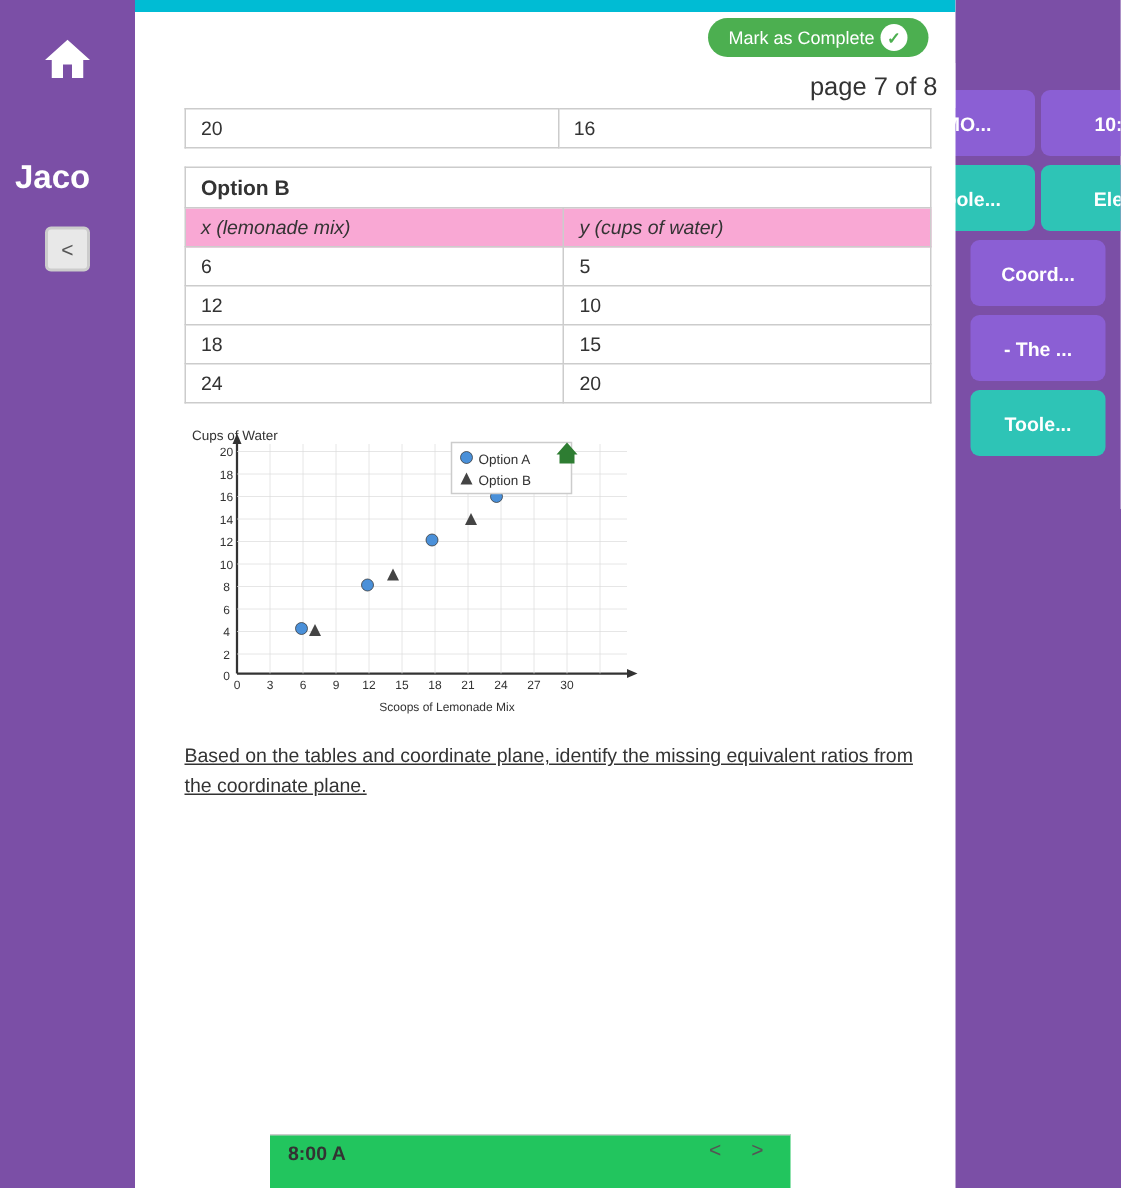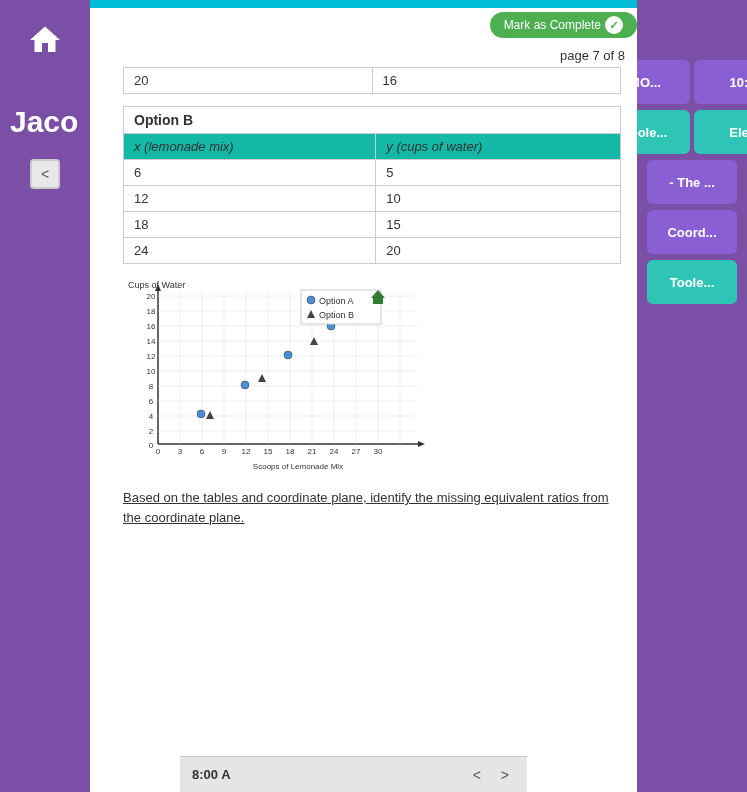--- a/index.html
+++ b/index.html
@@ -36,21 +36,21 @@
     }
 
     .home-icon-wrap svg {
       width: 36px;
       height: 36px;
       fill: white;
     }
 
     .jaco-label {
       color: white;
-      font-size: 30px;
+      font-size: 22px;
       font-weight: bold;
       margin-top: 40px;
       text-align: left;
       width: 70px;
     }
 
     .nav-back {
       width: 30px;
       height: 30px;
       border: 2px solid #ccc;
@@ -111,21 +111,21 @@
     
     .top-bar {
       height: 8px;
       background: #00bcd4;
       width: 100%;
     }
 
     .page-indicator {
       text-align: right;
       padding: 6px 12px 4px;
-      font-size: 13px;
+      font-size: 17px;
       color: #333;
       background: white;
     }
 
     .content-area {
       padding: 0 16px 16px;
       margin-left: 17px;
     }
 
     
@@ -143,21 +143,21 @@
     }
 
     .option-header {
       background: white;
       font-weight: bold;
       font-size: 14px;
       text-align: left;
     }
 
     .col-header {
-      background: #14b8a6;
+      background: #f9a8d4;
       font-style: italic;
     }
 
     
     .option-a-partial {
       margin-bottom: 12px;
     }
 
     
     .chart-container {
@@ -174,24 +174,24 @@
       text-decoration: underline;
     }
 
     
     .bottom-bar {
       position: absolute;
       bottom: 0;
       left: 90px;
       right: 110px;
       height: 36px;
-      background: #e5e5e5;
+      background: #22c55e;
       border-top: 1px solid #ccc;
       display: flex;
-      align-items: center;
+      align-items: flex-end;
       padding: 16px 12px;
       justify-content: space-between;
     }
 
     .bottom-time {
       font-size: 13px;
       color: #333;
       font-weight: bold;
     }
 
@@ -203,21 +203,21 @@
     .bottom-nav-btn {
       font-size: 14px;
       color: #555;
       cursor: pointer;
       padding: 2px 6px;
     }
 
     
     .mark-complete-area {
       text-align: right;
-      padding: 4px 0;
+      padding: 4px 18px;
       display: flex;
       align-items: center;
       justify-content: flex-end;
       gap: 6px;
     }
 
     .mark-complete-btn {
       background: #4caf50;
       color: white;
       border: none;
@@ -258,22 +258,22 @@
 
 <div class="right-panel">
   <div style="display:flex; gap:4px;">
     <div class="right-btn btn-purple">MO...</div>
     <div class="right-btn btn-purple">10:</div>
   </div>
   <div style="display:flex; gap:4px;">
     <div class="right-btn btn-teal">Toole...</div>
     <div class="right-btn btn-teal">Ele</div>
   </div>
+  <div class="right-btn btn-purple" style="width:90px;">Coord...</div>
   <div class="right-btn btn-purple" style="width:90px;">- The ...</div>
-  <div class="right-btn btn-purple" style="width:90px;">Coord...</div>
   <div class="right-btn btn-teal" style="width:90px;">Toole...</div>
 </div>
 
 <div class="main-content">
   <div class="top-bar"></div>
 
   <div class="mark-complete-area">
     <button class="mark-complete-btn">
       <span>Mark as Complete</span>
       <div class="checkmark-circle">✓</div>

